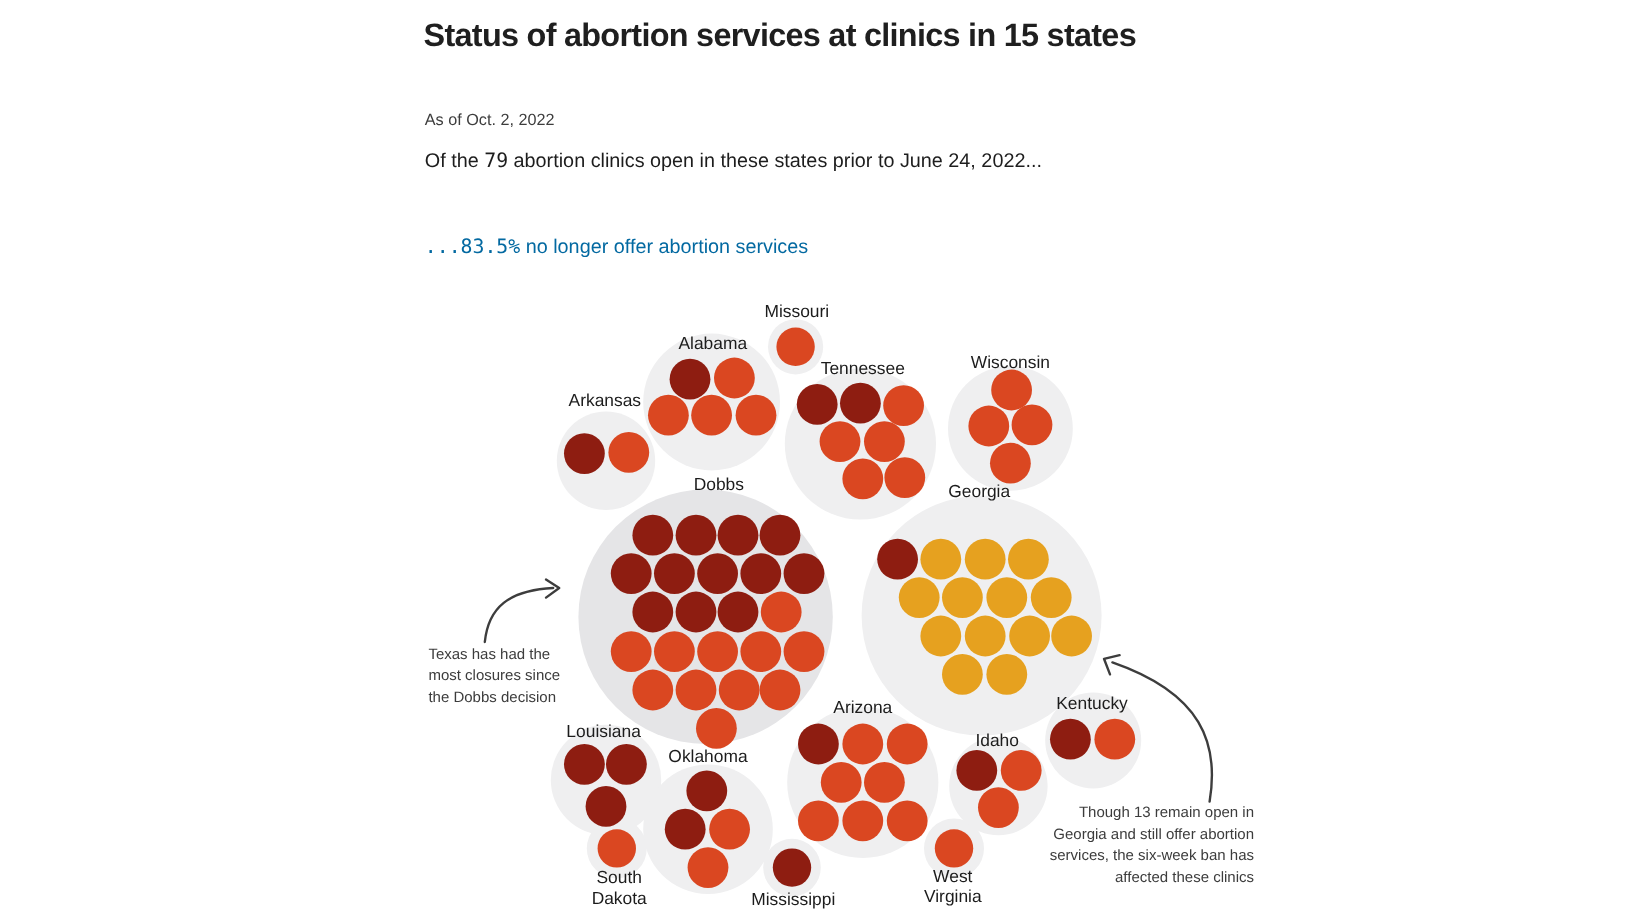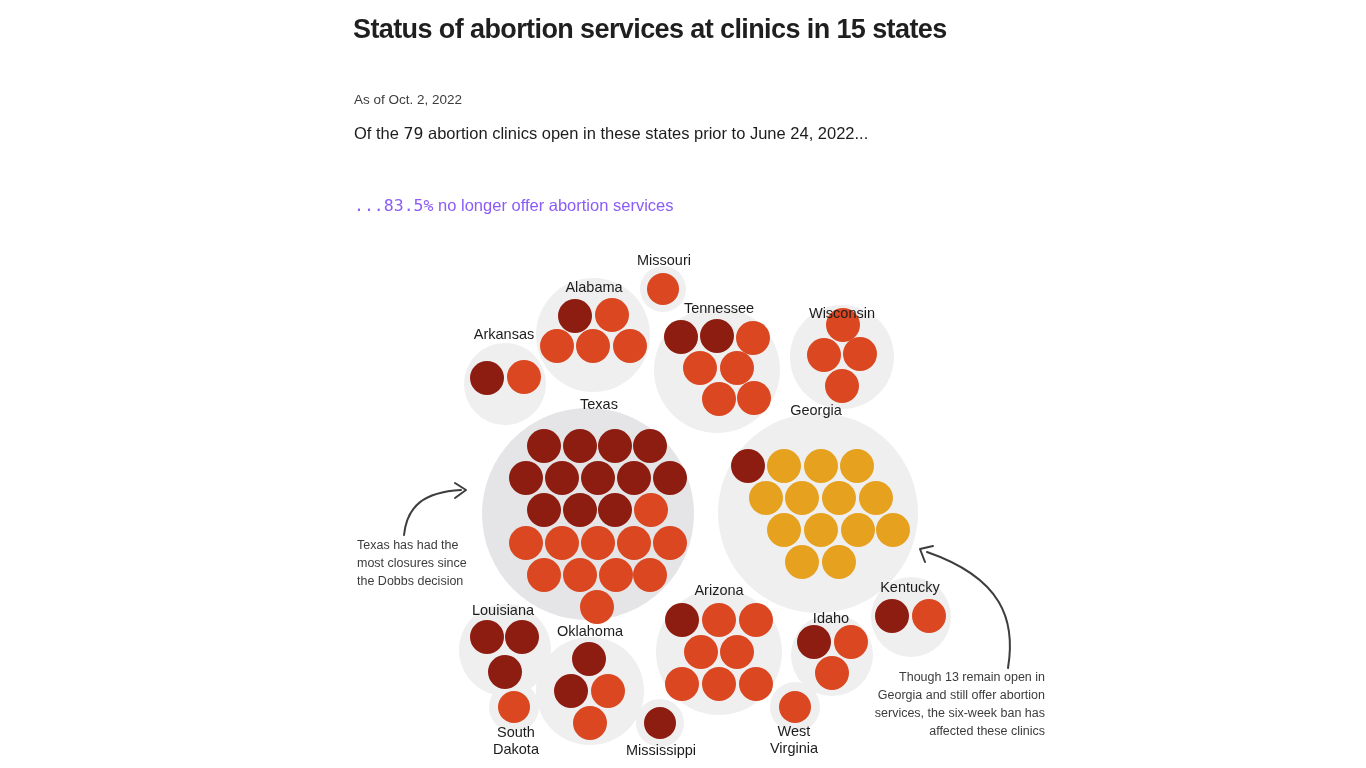--- a/index.html
+++ b/index.html
@@ -10,21 +10,21 @@
   .subtitle{position:absolute;left:354px;top:92px;font-size:13.5px;color:#3d3d3d;}
   .intro{position:absolute;left:354px;top:124px;font-size:16.5px;color:#1d1d1d;}
   .mono{font-family:"DejaVu Sans Mono",monospace;}
   .bar{position:absolute;left:353px;top:152px;width:677px;height:37px;display:flex;}
   .seg{height:100%;box-sizing:border-box;display:flex;align-items:center;
        color:#ffffff;font-size:16px;white-space:nowrap;overflow:hidden;}
   .seg .mono{font-size:17px;margin-right:5px;}
   .seg-outlined{border:2px solid #2b2b2b;}
   .seg-outlined + .seg-outlined{border-left:none;}
   .seg-pad{padding-left:9px;}
-  .caption{position:absolute;left:354px;top:196px;font-size:16.5px;color:#8b5cf6;}
+  .caption{position:absolute;left:354px;top:196px;font-size:16.5px;color:#0369a1;}
   .bubble{position:absolute;border-radius:50%;}
   .dot{position:absolute;border-radius:50%;}
   .state-label{position:absolute;transform:translateX(-50%);font-size:14.5px;
                color:#1c1c1c;white-space:pre-line;text-align:center;line-height:17px;}
   .annotation{position:absolute;font-size:12.5px;line-height:18px;color:#3c3c3c;
               white-space:pre-line;}
   .annotation.left{text-align:left;}
   .annotation.right{text-align:right;}
   svg.arrows{position:absolute;left:0;top:0;pointer-events:none;}
 </style>
@@ -135,22 +135,22 @@
       <div class="dot" style="left: 779px; top: 691px; height: 32px; width: 32px; background: rgb(218, 71, 33);"></div>
       <div class="dot" style="left: 797px; top: 625px; height: 34px; width: 34px; background: rgb(142, 29, 17);"></div>
       <div class="dot" style="left: 834px; top: 625px; height: 34px; width: 34px; background: rgb(218, 71, 33);"></div>
       <div class="dot" style="left: 815px; top: 656px; height: 34px; width: 34px; background: rgb(218, 71, 33);"></div>
       <div class="dot" style="left: 875px; top: 599px; height: 34px; width: 34px; background: rgb(142, 29, 17);"></div>
       <div class="dot" style="left: 912px; top: 599px; height: 34px; width: 34px; background: rgb(218, 71, 33);"></div>
       <div class="state-label" style="left: 664px; top: 252px;">Missouri</div>
       <div class="state-label" style="left: 594px; top: 279px;">Alabama</div>
       <div class="state-label" style="left: 504px; top: 326px;">Arkansas</div>
       <div class="state-label" style="left: 719px; top: 300px;">Tennessee</div>
-      <div class="state-label" style="left: 842px; top: 305px;">Wisconsin</div>
-      <div class="state-label" style="left: 599px; top: 396px;">Texas</div>
+      <div class="state-label" style="left: 842px; top: 295px;">Wisconsin</div>
+      <div class="state-label" style="left: 599px; top: 396px;">Dobbs</div>
       <div class="state-label" style="left: 816px; top: 402px;">Georgia</div>
       <div class="state-label" style="left: 503px; top: 602px;">Louisiana</div>
       <div class="state-label" style="left: 516px; top: 724px;">South
 Dakota</div>
       <div class="state-label" style="left: 590px; top: 623px;">Oklahoma</div>
       <div class="state-label" style="left: 719px; top: 582px;">Arizona</div>
       <div class="state-label" style="left: 661px; top: 742px;">Mississippi</div>
       <div class="state-label" style="left: 794px; top: 723px;">West
 Virginia</div>
       <div class="state-label" style="left: 831px; top: 610px;">Idaho</div>

